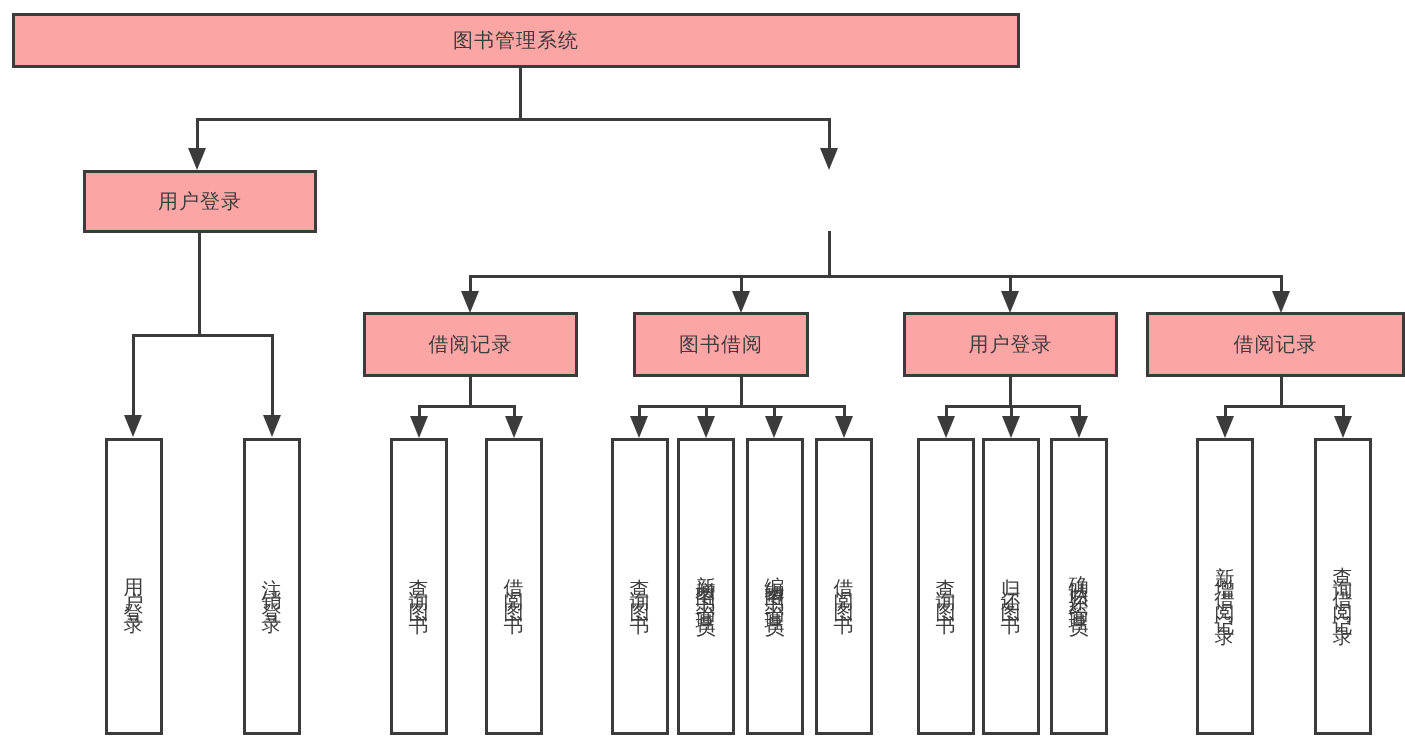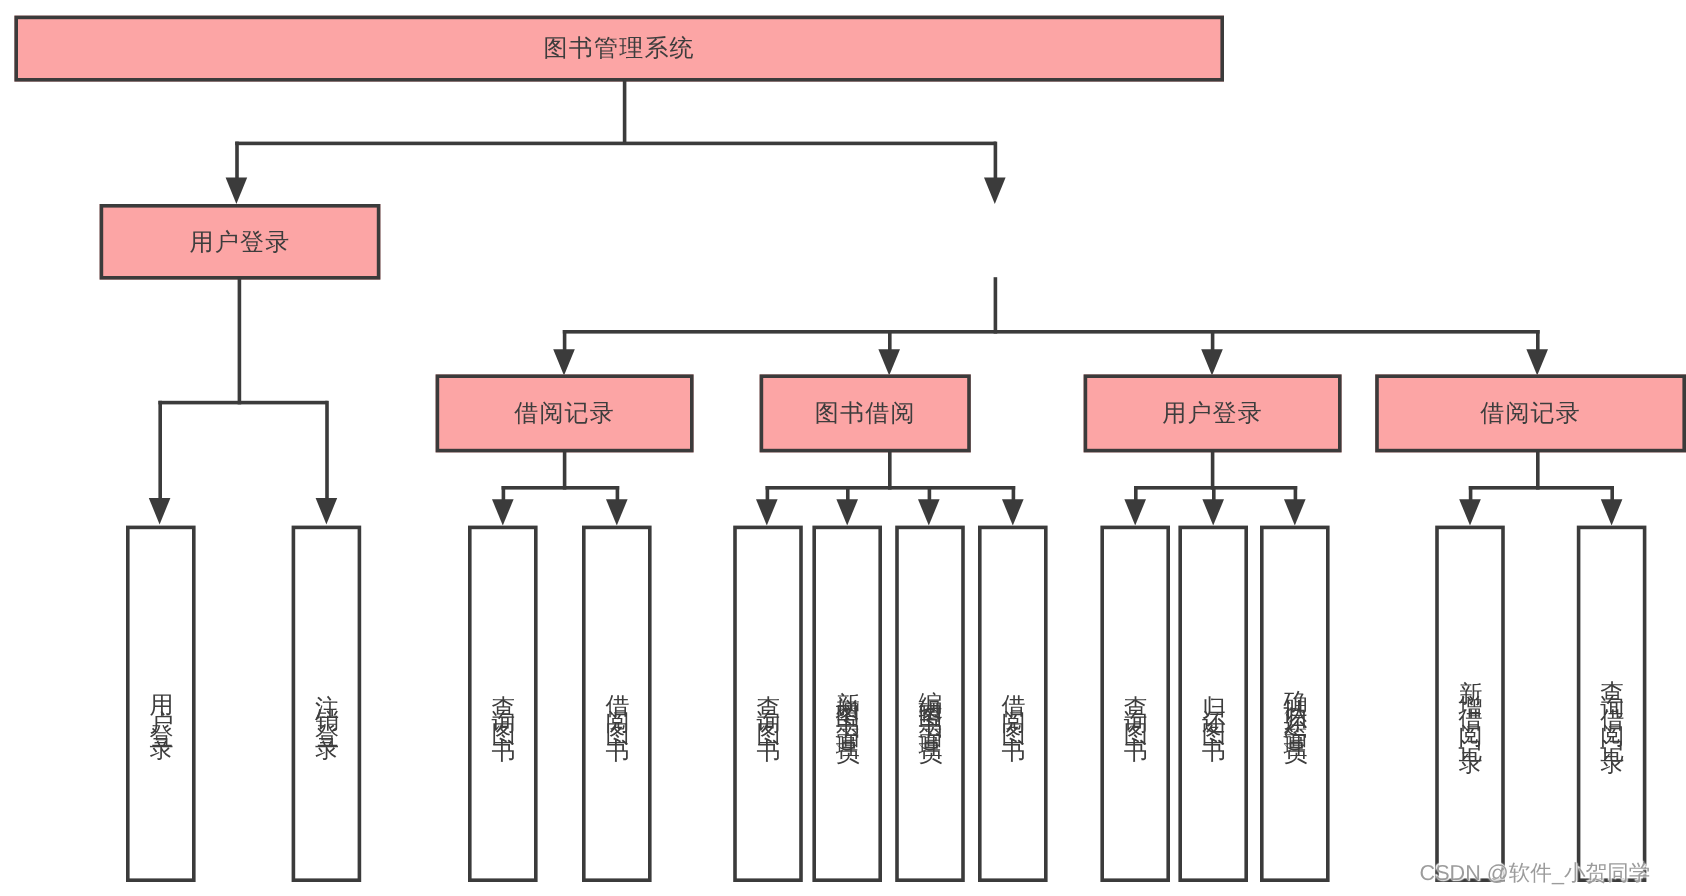--- a/index.html
+++ b/index.html
@@ -154,15 +154,14 @@
   <div class="leaf" style="left:1050px;">
     <span class="vtext long">确认归还（管理员）</span>
   </div>
   <div class="leaf" style="left:1196px;">
     <span class="vtext">新增借阅记录</span>
   </div>
   <div class="leaf" style="left:1314px;">
     <span class="vtext">查询借阅记录</span>
   </div>
 
-  <div class="watermark">CSDN @软件_小贺同学</div>
 
 </div>
 
 </body></html>

